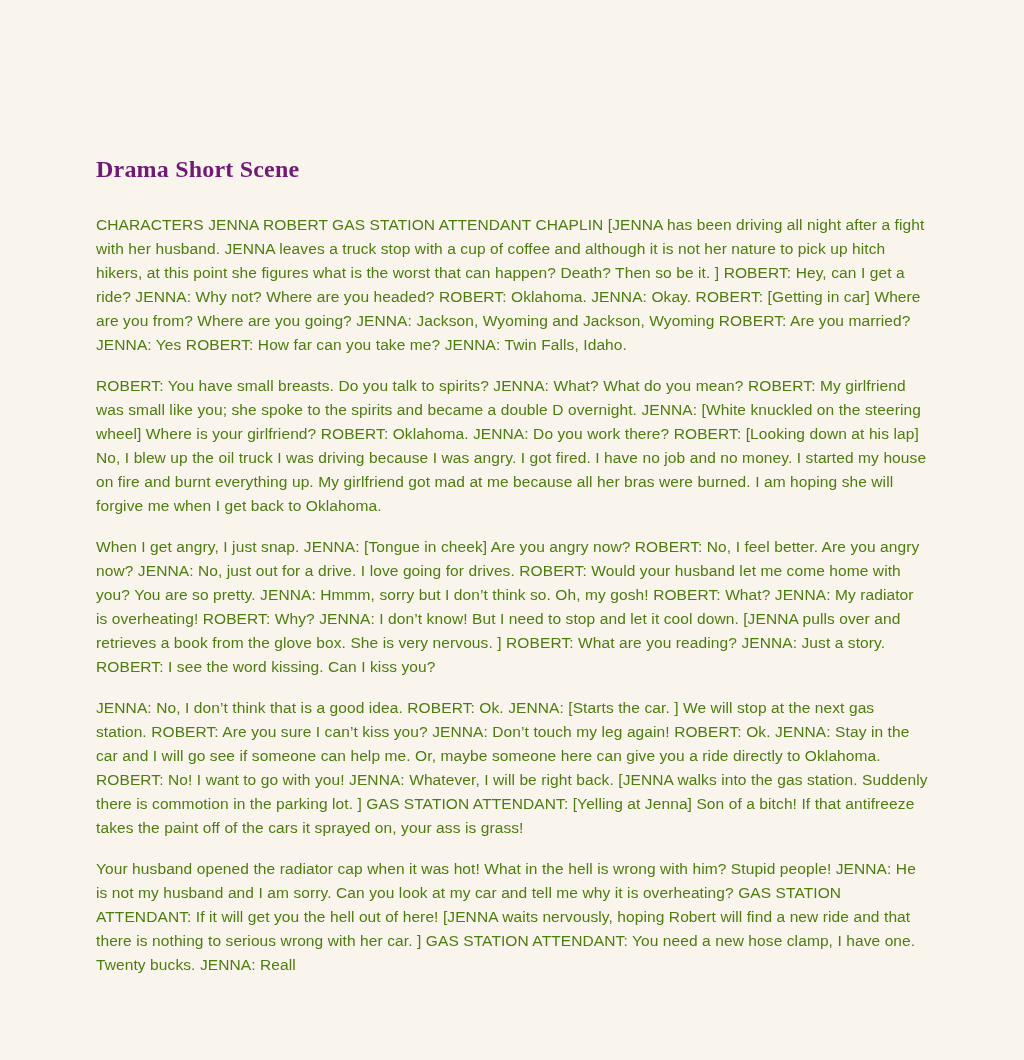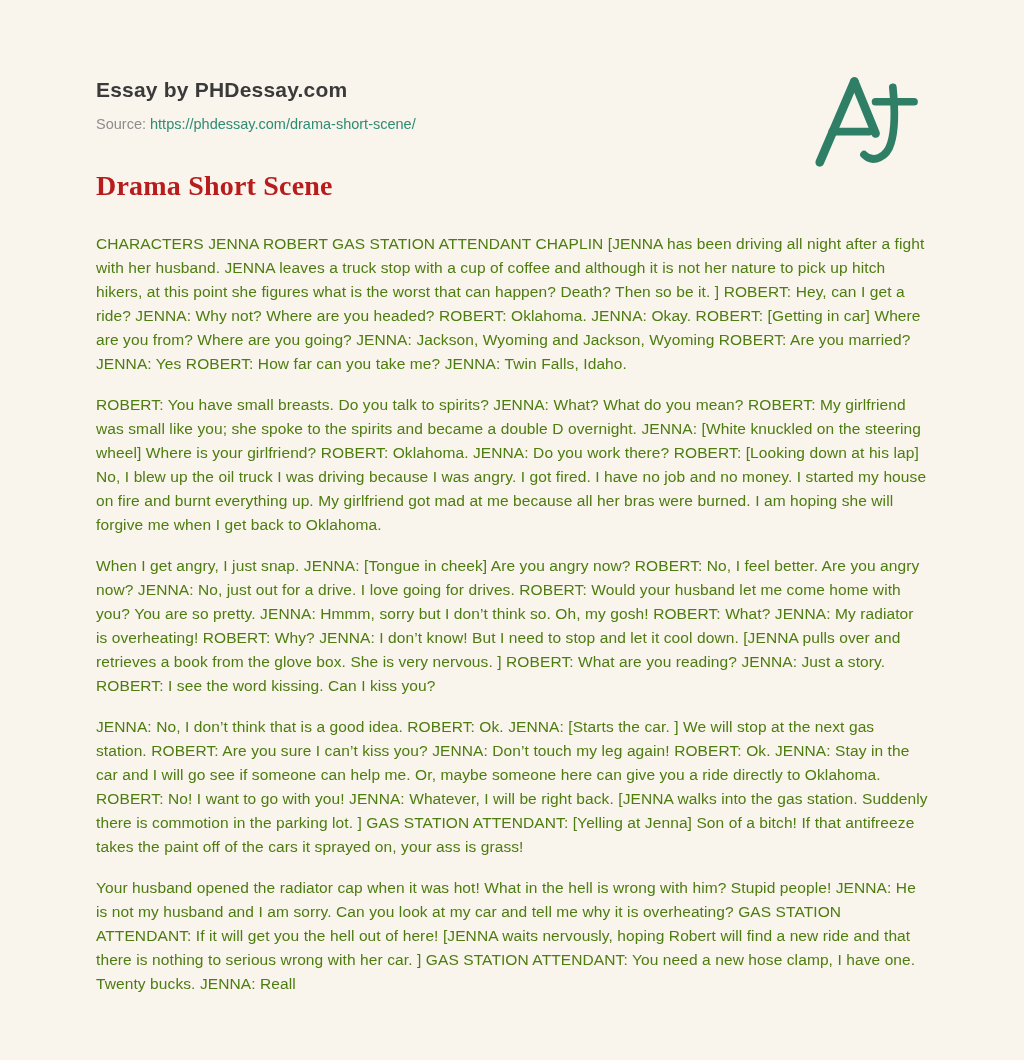--- a/index.html
+++ b/index.html
@@ -37,63 +37,43 @@
     text-decoration: none;
   }
   .logo-wrap {
     width: 120px;
     height: 100px;
     margin-top: -8px;
     margin-right: 4px;
     flex-shrink: 0;
   }
   h1.essay-title {
+    margin-top: 78px;
     font-family: "Liberation Serif", "DejaVu Serif", serif;
-    font-size: 28px;
+    font-size: 24px;
     font-weight: 700;
-    color: #b91c1c;
+    color: #701a75;
     letter-spacing: 0.2px;
   }
   .essay-body {
     margin-top: 30px;
   }
   .essay-body p {
     font-size: 15.5px;
     line-height: 24px;
     color: #4d7c0f;
     margin-bottom: 17px;
     letter-spacing: 0.1px;
   }
 </style>
 </head>
 <body>
 
 <div class="page">
 
-  <div class="header-row">
-    <div class="header-left">
-      <div class="byline">Essay by PHDessay.com</div>
-      <div class="source-line">
-        <span>Source:</span>
-        <a href="#">https://phdessay.com/drama-short-scene/</a>
-      </div>
-    </div>
-
-    <div class="logo-wrap">
-      <svg width="120" height="100" viewBox="0 0 120 104" fill="none" xmlns="http://www.w3.org/2000/svg">
-
-        <path d="M14 96 L50 12" stroke="#2e7f66" stroke-width="9" stroke-linecap="round"></path>
-        <path d="M50 12 L72 66" stroke="#2e7f66" stroke-width="9" stroke-linecap="round"></path>
-        <path d="M27 64 L66 64" stroke="#2e7f66" stroke-width="8" stroke-linecap="round"></path>
-
-        <path d="M90 18 C 92 38 93 60 88 76 C 84 90 70 98 60 88" stroke="#2e7f66" stroke-width="8" stroke-linecap="round" fill="none"></path>
-        <path d="M72 33 L112 33" stroke="#2e7f66" stroke-width="8" stroke-linecap="round"></path>
-      </svg>
-    </div>
-  </div>
 
   <h1 class="essay-title">Drama Short Scene</h1>
 
   <div class="essay-body">
     <p>CHARACTERS JENNA ROBERT GAS STATION ATTENDANT CHAPLIN [JENNA has been driving all night after a fight with her husband. JENNA leaves a truck stop with a cup of coffee and although it is not her nature to pick up hitch hikers, at this point she figures what is the worst that can happen? Death? Then so be it. ] ROBERT: Hey, can I get a ride? JENNA: Why not? Where are you headed? ROBERT: Oklahoma. JENNA: Okay. ROBERT: [Getting in car] Where are you from? Where are you going? JENNA: Jackson, Wyoming and Jackson, Wyoming ROBERT: Are you married? JENNA: Yes ROBERT: How far can you take me? JENNA: Twin Falls, Idaho.</p>
     <p>ROBERT: You have small breasts. Do you talk to spirits? JENNA: What? What do you mean? ROBERT: My girlfriend was small like you; she spoke to the spirits and became a double D overnight. JENNA: [White knuckled on the steering wheel] Where is your girlfriend? ROBERT: Oklahoma. JENNA: Do you work there? ROBERT: [Looking down at his lap] No, I blew up the oil truck I was driving because I was angry. I got fired. I have no job and no money. I started my house on fire and burnt everything up. My girlfriend got mad at me because all her bras were burned. I am hoping she will forgive me when I get back to Oklahoma.</p>
     <p>When I get angry, I just snap. JENNA: [Tongue in cheek] Are you angry now? ROBERT: No, I feel better. Are you angry now? JENNA: No, just out for a drive. I love going for drives. ROBERT: Would your husband let me come home with you? You are so pretty. JENNA: Hmmm, sorry but I don’t think so. Oh, my gosh! ROBERT: What? JENNA: My radiator is overheating! ROBERT: Why? JENNA: I don’t know! But I need to stop and let it cool down. [JENNA pulls over and retrieves a book from the glove box. She is very nervous. ] ROBERT: What are you reading? JENNA: Just a story. ROBERT: I see the word kissing. Can I kiss you?</p>
     <p>JENNA: No, I don’t think that is a good idea. ROBERT: Ok. JENNA: [Starts the car. ] We will stop at the next gas station. ROBERT: Are you sure I can’t kiss you? JENNA: Don’t touch my leg again! ROBERT: Ok. JENNA: Stay in the car and I will go see if someone can help me. Or, maybe someone here can give you a ride directly to Oklahoma. ROBERT: No! I want to go with you! JENNA: Whatever, I will be right back. [JENNA walks into the gas station. Suddenly there is commotion in the parking lot. ] GAS STATION ATTENDANT: [Yelling at Jenna] Son of a bitch! If that antifreeze takes the paint off of the cars it sprayed on, your ass is grass!</p>
     <p>Your husband opened the radiator cap when it was hot! What in the hell is wrong with him? Stupid people! JENNA: He is not my husband and I am sorry. Can you look at my car and tell me why it is overheating? GAS STATION ATTENDANT: If it will get you the hell out of here! [JENNA waits nervously, hoping Robert will find a new ride and that there is nothing to serious wrong with her car. ] GAS STATION ATTENDANT: You need a new hose clamp, I have one. Twenty bucks. JENNA: Reall</p>
   </div>

